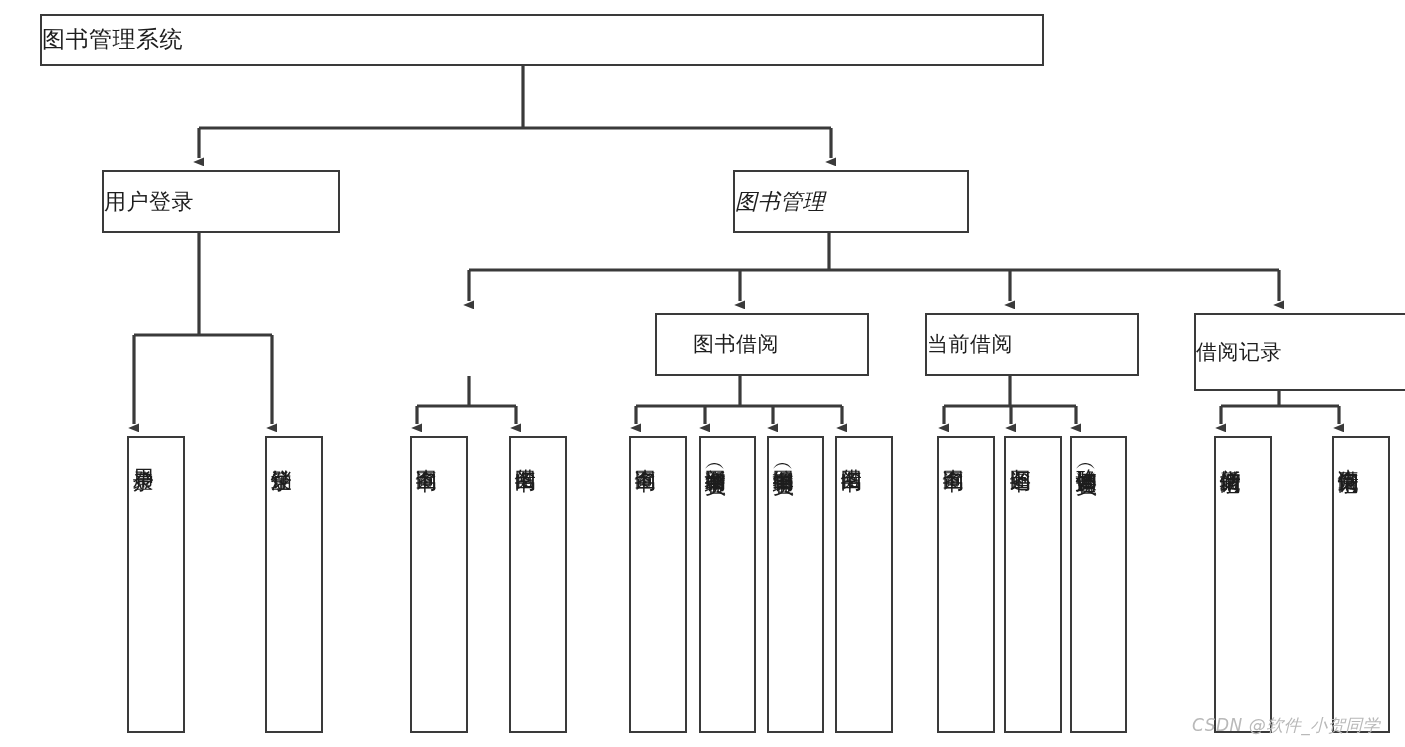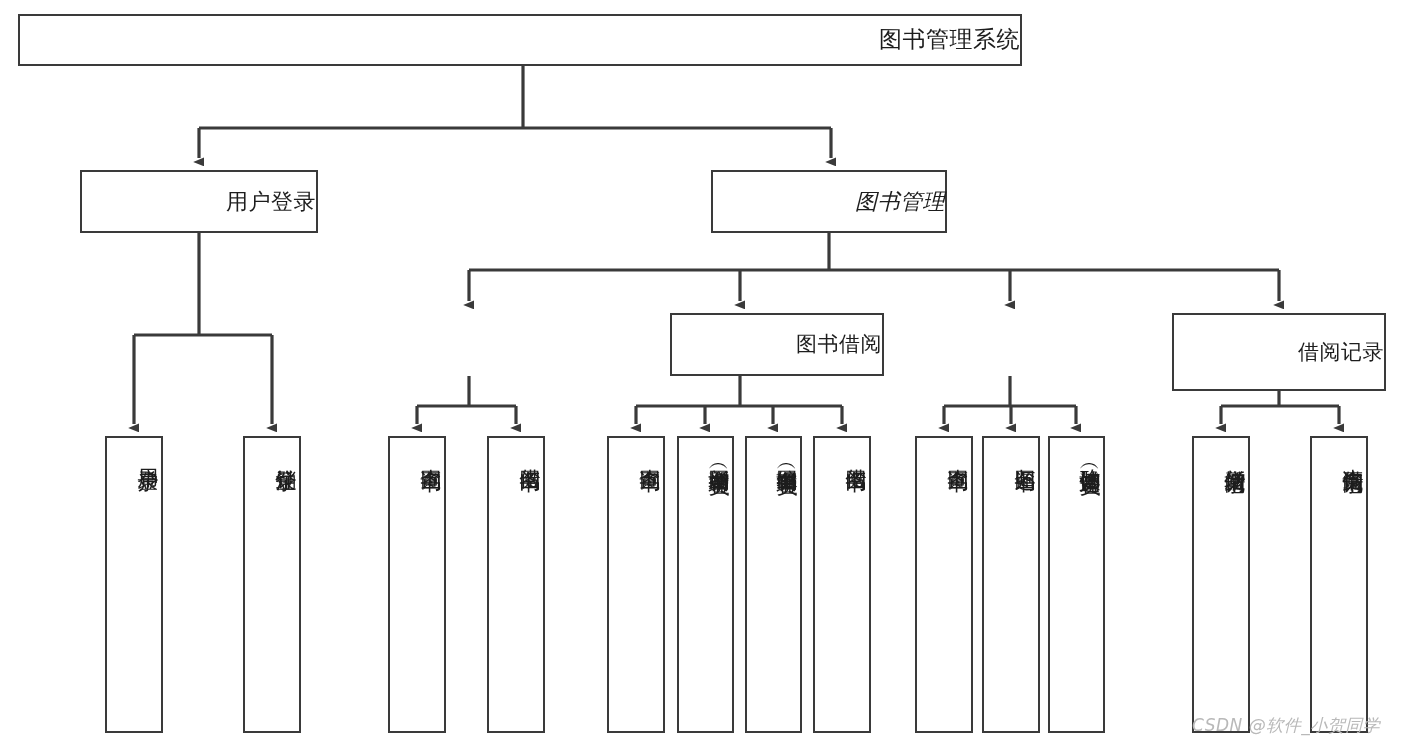--- a/index.html
+++ b/index.html
@@ -25,22 +25,23 @@
     height: 747px;
     pointer-events: none;
   }
   .node {
     position: absolute;
     box-sizing: border-box;
     background: #ffffff;
     border: 2px solid #3a3a3a;
     display: flex;
     align-items: center;
-    justify-content: flex-end;
+    justify-content: flex-start;
     color: #1d1d1d;
+    margin-left: 22px;
   }
   .node .label {
     display: block;
     text-align: center;
     line-height: 1.18;
     letter-spacing: 0.5px;
   }
   .node.root .label   { font-size: 23px; }
   .node.level2 .label { font-size: 22px; }
   .node.level3 .label { font-size: 21px; }
@@ -124,22 +125,25 @@
     <span class="label">图书管理系统</span>
   </div>
 
   <div class="node level2" style="left:80px; top:170px; width:238px; height:63px;">
     <span class="label">用户登录</span>
   </div>
   <div class="node level2" style="left:711px; top:170px; width:236px; height:63px;font-style:italic;">
     <span class="label">图书管理</span>
   </div>
 
-  <div class="node level3" style="left:670px; top:313px; width:214px; height:63px;">
+  <div class="node level3" style="left:633px; top:313px; width:214px; height:63px;padding-left:36px;">
     <span class="label">图书借阅</span>
+  </div>
+  <div class="node level3" style="left:903px; top:313px; width:214px; height:63px;">
+    <span class="label">当前借阅</span>
   </div>
   <div class="node level3" style="left:1172px; top:313px; width:214px; height:78px;">
     <span class="label">借阅记录</span>
   </div>
 
   <div class="node leaf" style="left:105px; top:436px; width:58px; height:297px;">
     <span class="label">用户登录</span>
   </div>
   <div class="node leaf" style="left:243px; top:436px; width:58px; height:297px;">
     <span class="label">注销登录</span>

